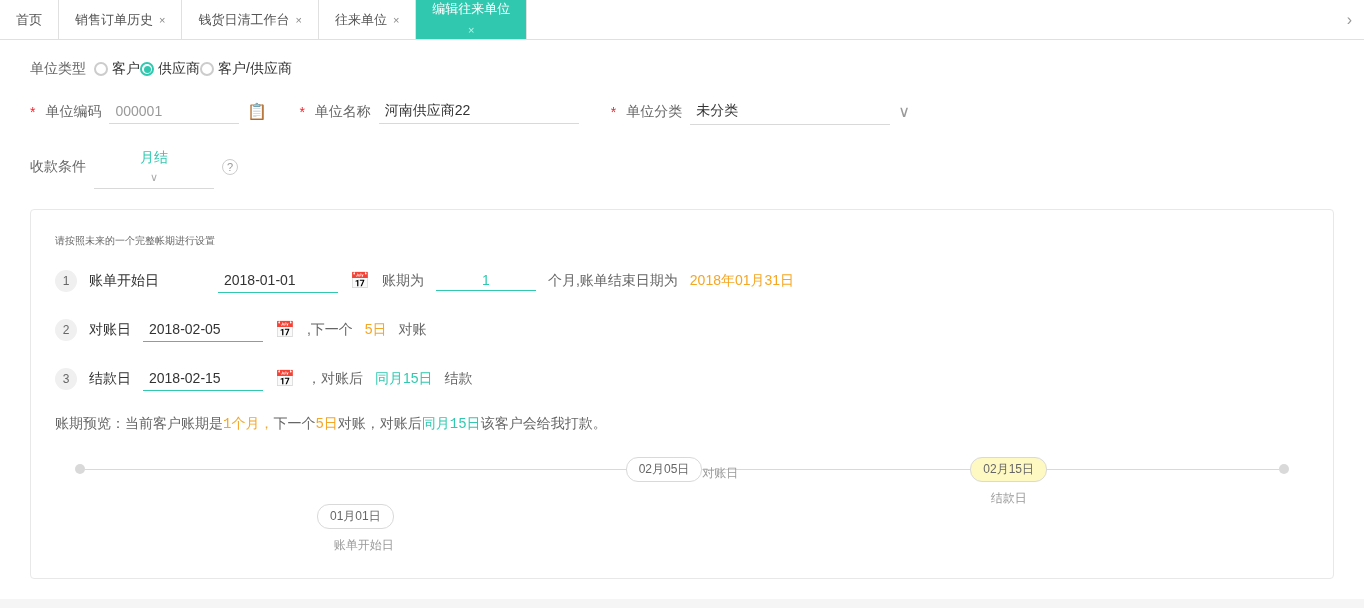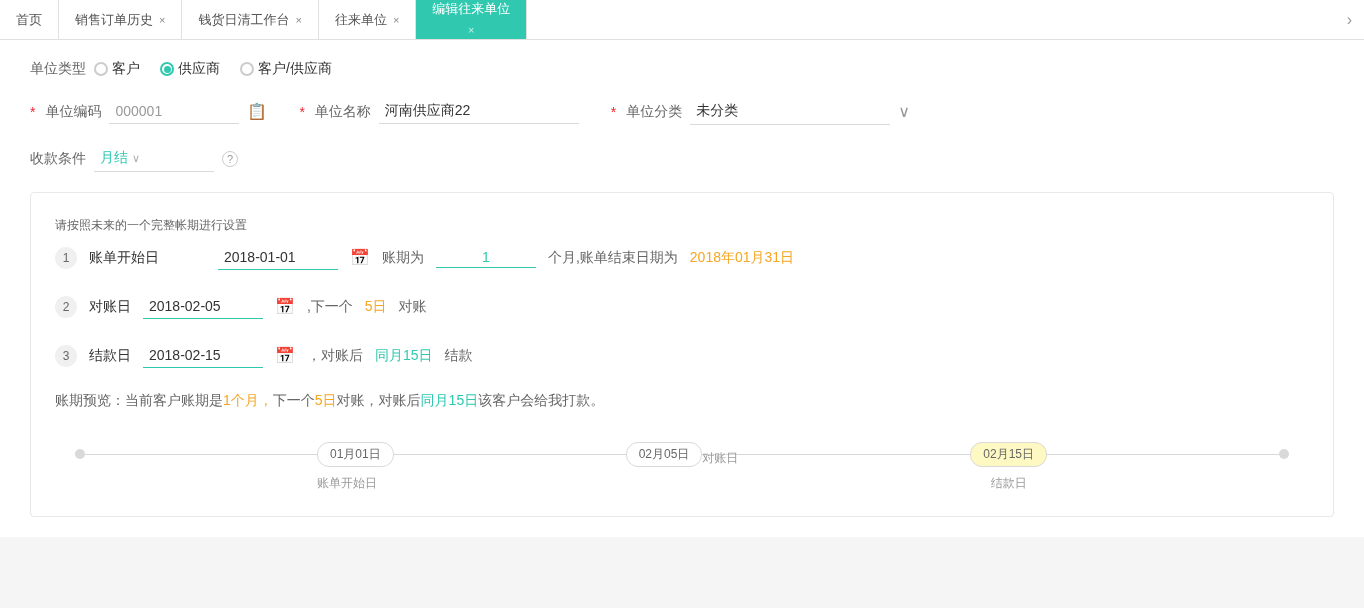--- a/index.html
+++ b/index.html
@@ -51,21 +51,21 @@
       display: flex;
       align-items: center;
       margin-bottom: 20px;
       gap: 8px;
     }
     .form-label {
       color: #666;
       white-space: nowrap;
     }
     .required-star { color: #f5222d; margin-right: 2px; }
-    .radio-group { display: flex; align-items: center; gap: 20px; }
+    .radio-group { display: flex; align-items: center; gap: 0; }
     .radio-item { display: flex; align-items: center; gap: 4px; cursor: pointer; }
     .radio-circle {
       width: 14px; height: 14px;
       border-radius: 50%;
       border: 2px solid #ccc;
       display: inline-flex; align-items: center; justify-content: center;
     }
     .radio-circle.checked { border-color: #30c9b0; }
     .radio-circle.checked::after {
       content: '';
@@ -89,42 +89,43 @@
       cursor: pointer;
       font-size: 16px;
     }
 
     .select-field {
       display: flex; align-items: center; gap: 4px;
       border-bottom: 1px solid #d9d9d9;
       padding: 4px 6px;
       cursor: pointer;
       min-width: 120px;
+      flex-direction: column;
     }
     .select-value { color: #30c9b0; }
     .chevron-down { color: #aaa; font-size: 11px; }
 
     .unit-classify-select {
       display: flex; align-items: center;
       border-bottom: 1px solid #d9d9d9;
       padding: 4px 60px 4px 6px;
       min-width: 200px;
     }
 
     
     .panel {
       border: 1px solid #e8e8e8;
       border-radius: 4px;
       padding: 24px;
       margin-top: 10px;
     }
     .panel-desc {
       color: #666;
-      margin-bottom: 11px;
-      font-size: 12px;
+      margin-bottom: 20px;
+      font-size: 10px;
     }
 
     
     .step-row {
       display: flex;
       align-items: center;
       margin-bottom: 24px;
       gap: 12px;
     }
     .step-num {
@@ -149,21 +150,22 @@
     }
     .step-text { color: #666; }
     .step-highlight-orange { color: #f5a623; font-weight: 500; }
     .step-highlight-teal { color: #30c9b0; font-weight: 500; }
     .step-highlight-date { color: #f5a623; font-weight: 500; }
 
     
     .preview-text {
       font-size: 14px;
       color: #666;
-      margin-bottom: 32px;
+      margin-bottom: 24px;
+      font-family: Liberation Mono, monospace;
     }
 
     .help-icon {
       width: 16px; height: 16px;
       border-radius: 50%;
       border: 1px solid #ccc;
       color: #999;
       font-size: 11px;
       display: inline-flex; align-items: center; justify-content: center;
       cursor: pointer;
@@ -282,21 +284,21 @@
 
     <div style="position:relative; padding: 0 20px; margin-top: 10px;">
 
       <div style="position:absolute; top:12px; left:30px; right:30px; height:1px; background:#d9d9d9;"></div>
       <div style="display:flex; justify-content:space-between; align-items:flex-start; position:relative;">
 
         <div style="display:flex;flex-direction:column;align-items:center;padding-top:7px;">
           <div style="width:10px;height:10px;border-radius:50%;background:#d9d9d9;position:relative;z-index:1;"></div>
         </div>
 
-        <div style="display:flex;flex-direction:column;align-items:flex-start;">
+        <div style="display:flex;flex-direction:column;align-items:flex-end;margin-top:47px;">
           <div style="border:1px solid #d9d9d9;border-radius:12px;padding:3px 12px;font-size:12px;color:#666;background:#fff;position:relative;z-index:1;">01月01日</div>
           <div style="font-size:12px;color:#999;margin-top:8px;">账单开始日</div>
         </div>
 
 
         <div style="display:flex;align-items:center;">
           <div style="border:1px solid #d9d9d9;border-radius:12px;padding:3px 12px;font-size:12px;color:#666;background:#fff;position:relative;z-index:1;">02月05日</div>
           <div style="font-size:12px;color:#999;margin-top:8px;">对账日</div>
         </div>
 

